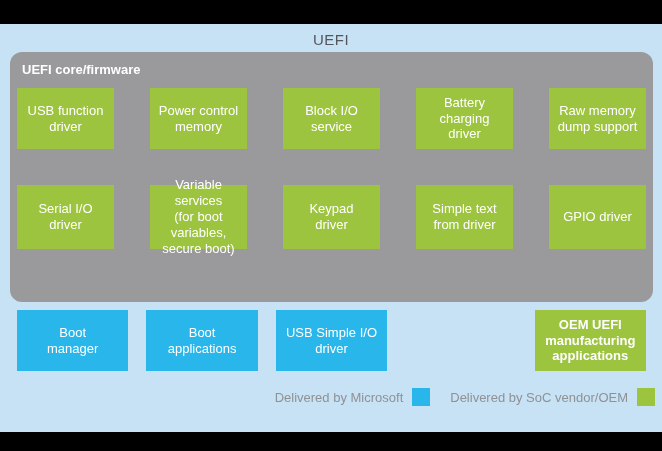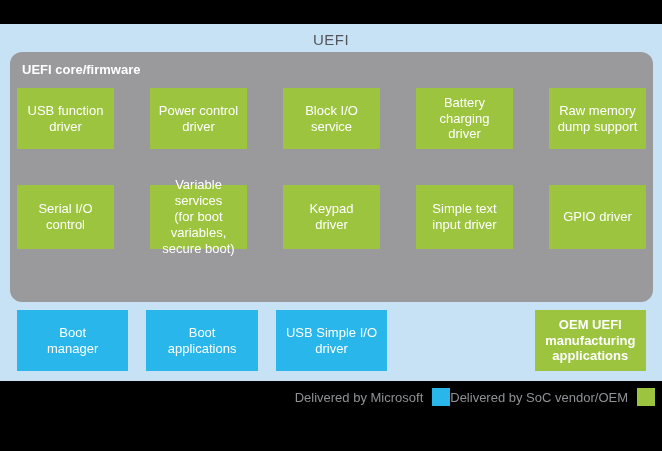--- a/index.html
+++ b/index.html
@@ -4,21 +4,21 @@
 <style>
   html, body { margin: 0; padding: 0; }
   body {
     width: 662px; height: 451px;
     background: var(--letterbox-black, #000);
     position: relative; overflow: hidden;
     font-family: "Liberation Sans", "DejaVu Sans", sans-serif;
   }
   .stage {
     position: absolute; left: 0; top: 24px;
-    width: 662px; height: 357px;
+    width: 662px; height: 408px;
     background: var(--canvas-blue, #C7E2F4);
   }
   .diagram-title {
     position: absolute; left: 0; top: 7px; width: 100%;
     text-align: center;
     font-size: 15px; letter-spacing: 0.5px;
     color: var(--title-text, #55565C);
   }
   .panel {
     position: absolute; left: 10px; top: 28px;
@@ -51,21 +51,21 @@
   .blue  { background: var(--microsoft-blue, #29B6EA); }
   .bottom-row {
     position: absolute; left: 17px; top: 286px; width: 629px; height: 61px;
     display: grid;
     grid-template-columns: repeat(5, 1fr);
     column-gap: 18px;
   }
   .oem-box { grid-column: 5; font-weight: bold; }
   .legend {
     position: absolute; top: 388px; right: 7px; height: 18px;
-    display: flex; align-items: center; 
+    display: flex; align-items: center; gap: 20px;
   }
   .legend-item { display: flex; align-items: center; gap: 9px; }
   .legend-label {
     font-size: 13px;
     color: var(--legend-text, #8F9195);
     white-space: nowrap;
   }
   .swatch { width: 18px; height: 18px; display: inline-block; }
   .swatch-blue  { background: var(--microsoft-blue, #29B6EA); }
   .swatch-green { background: var(--oem-green, #9CC43F); }
@@ -75,38 +75,38 @@
 
 <div class="stage">
   <div class="diagram-title">UEFI</div>
 
   <div class="panel">
     <div class="panel-title">UEFI core/firmware</div>
     <div class="grid">
       <div class="cell green">USB function
 driver</div>
       <div class="cell green">Power control
-driver</div>
+memory</div>
       <div class="cell green">Block I/O
 service</div>
       <div class="cell green">Battery charging
 driver</div>
 
       <div class="cell green">Raw memory
 dump support</div>
       <div class="cell green">Serial I/O
-control</div>
+driver</div>
       <div class="cell green">Variable services
 (for boot variables,
 secure boot)</div>
       <div class="cell green">Keypad
 driver</div>
 
       <div class="cell green">Simple text
-input driver</div>
+from driver</div>
       <div class="cell green">GPIO driver</div>
     </div>
   </div>
 
   <div class="bottom-row">
     <div class="cell blue">Boot
 manager</div>
     <div class="cell blue">Boot
 applications</div>
     <div class="cell blue">USB Simple I/O

